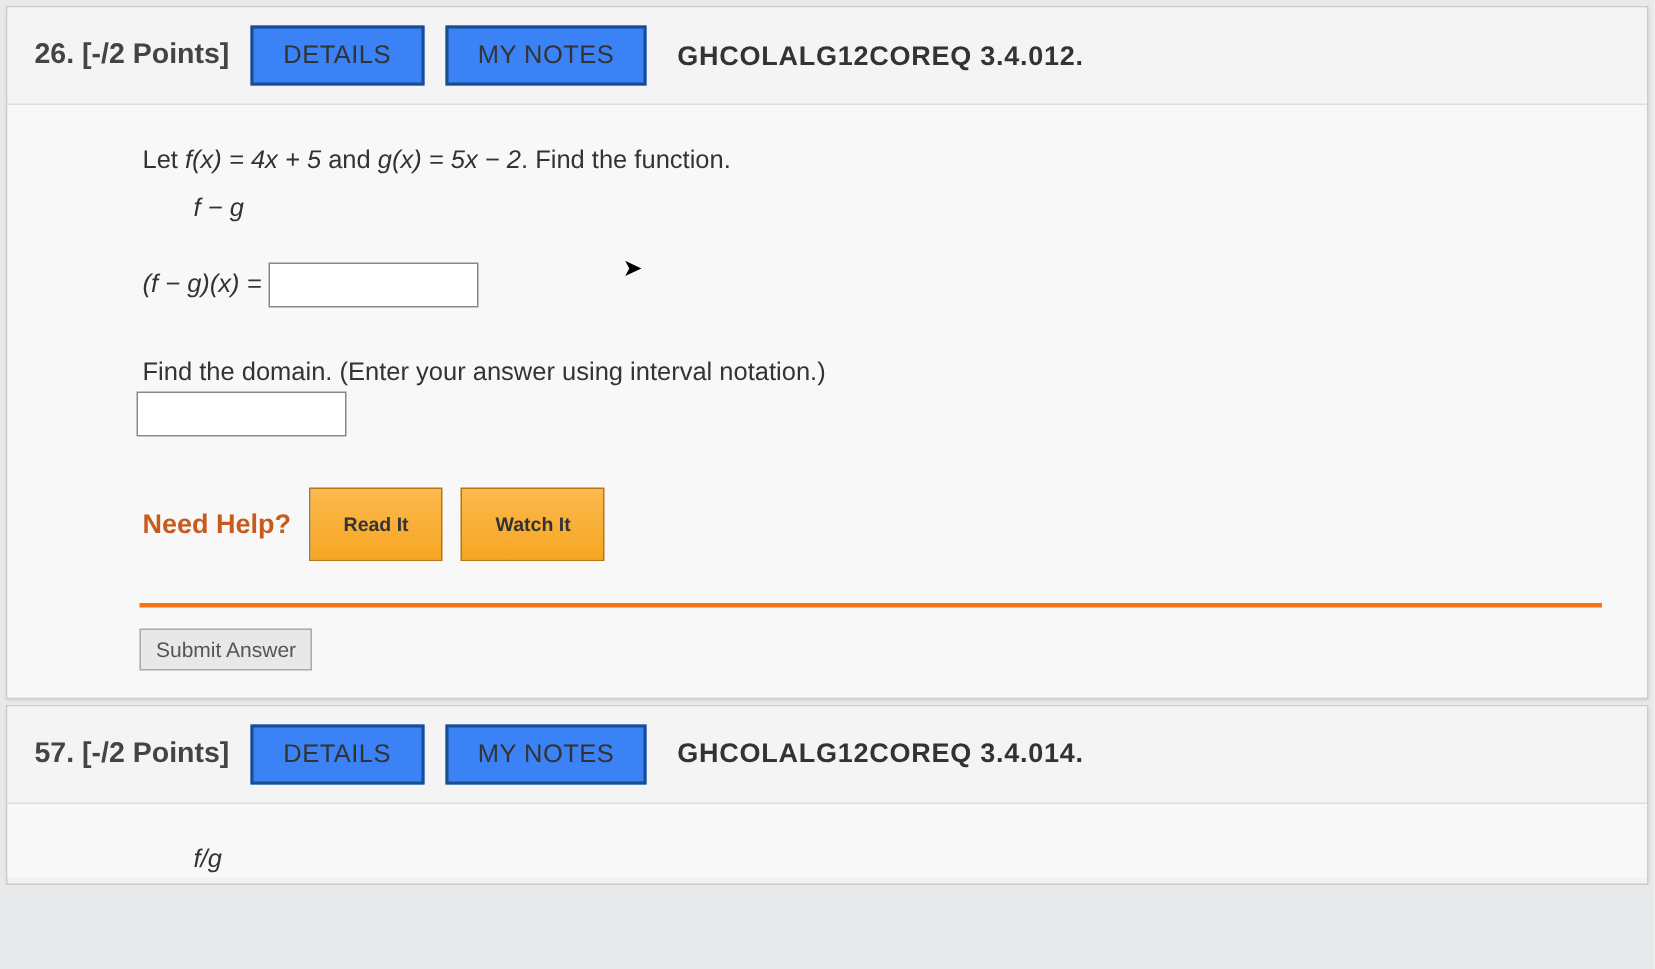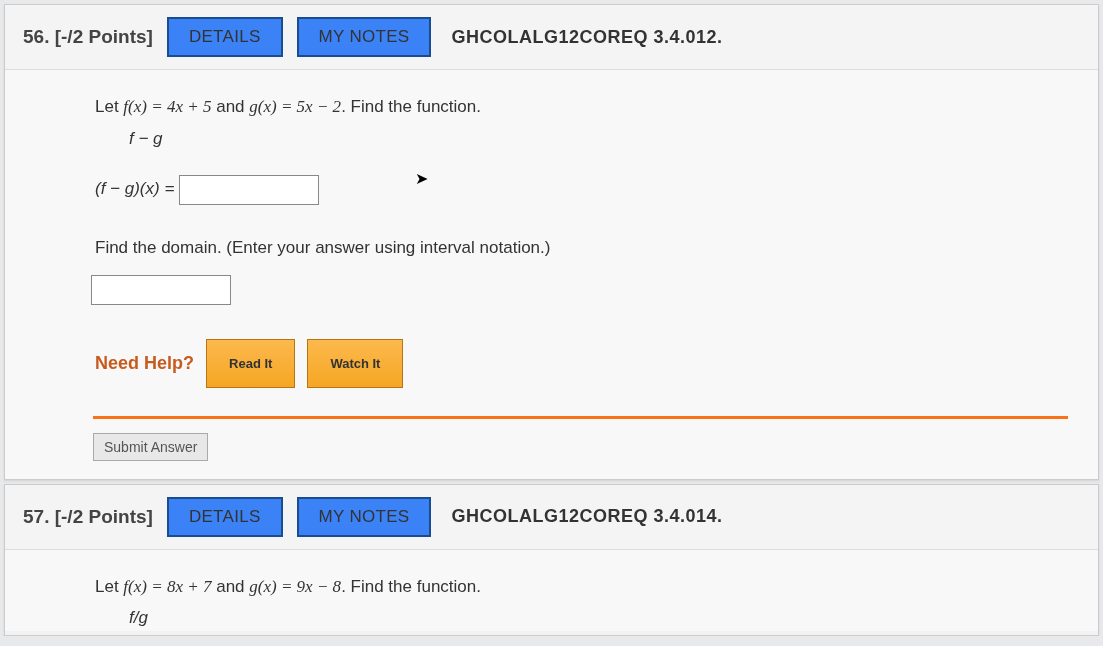--- a/index.html
+++ b/index.html
@@ -68,21 +68,21 @@
   }
   .ans-input {
     border: 1px solid #888;
     background: #fff;
     width: 140px;
     height: 30px;
     font-size: 16px;
     padding: 2px 6px;
     vertical-align: middle;
   }
-  .domain-prompt { margin-bottom: 14px; }
+  .domain-prompt { }
   .domain-input {
     border: 1px solid #888;
     background: #fff;
     width: 140px;
     height: 30px;
     font-size: 16px;
     padding: 2px 6px;
     margin-left: -4px;
     margin-bottom: 34px;
     display:block;
@@ -121,29 +121,29 @@
     cursor: pointer;
   }
   .cursor-arrow {
     position: absolute;
     left: 410px;
     top: 164px;
     font-size: 16px;
     color: #000;
     pointer-events: none;
   }
-  .fx { font-style: italic; font-family: Liberation Serif, serif; }
+  .fx { font-style: italic; }
 </style>
 </head>
 <body>
 
 <div class="question-block" style="position:relative;">
   <div class="q-header">
     <span class="q-num-points">
-      <span>56.</span>
+      <span>26.</span>
       <span>[-/2 Points]</span>
     </span>
     <button class="hbtn">DETAILS</button>
     <button class="hbtn">MY NOTES</button>
     <span class="q-code">GHCOLALG12COREQ 3.4.012.</span>
   </div>
 
   <div class="q-body">
     <div class="prompt">
       <span>Let </span><span class="fx">f(x) = 4x + 5</span><span> and </span><span class="fx">g(x) = 5x − 2</span><span>. Find the function.</span>
@@ -177,18 +177,15 @@
     <span class="q-num-points">
       <span>57.</span>
       <span>[-/2 Points]</span>
     </span>
     <button class="hbtn">DETAILS</button>
     <button class="hbtn">MY NOTES</button>
     <span class="q-code">GHCOLALG12COREQ 3.4.014.</span>
   </div>
 
   <div class="q-body" style="padding-bottom:0;">
-    <div class="prompt">
-      <span>Let </span><span class="fx">f(x) = 8x + 7</span><span> and </span><span class="fx">g(x) = 9x − 8</span><span>. Find the function.</span>
-    </div>
     <div class="sub-prompt" style="margin-bottom:4px;">f/g</div>
   </div>
 </div>
 
 </body></html>

